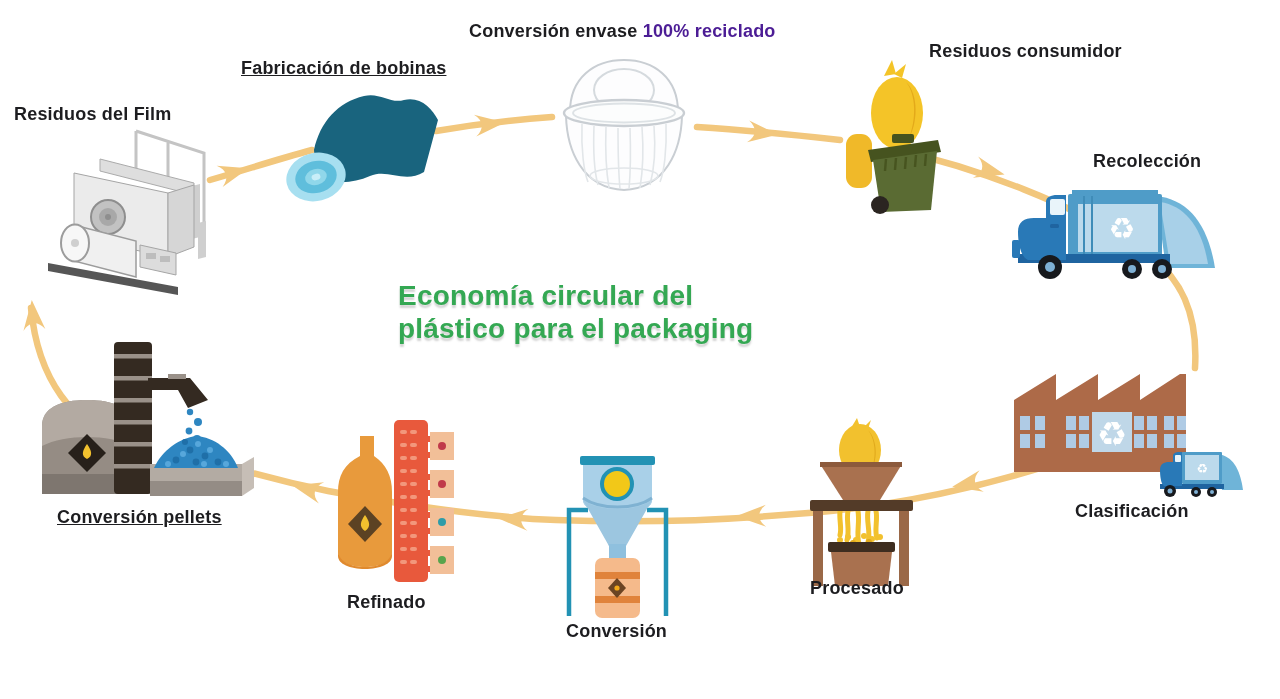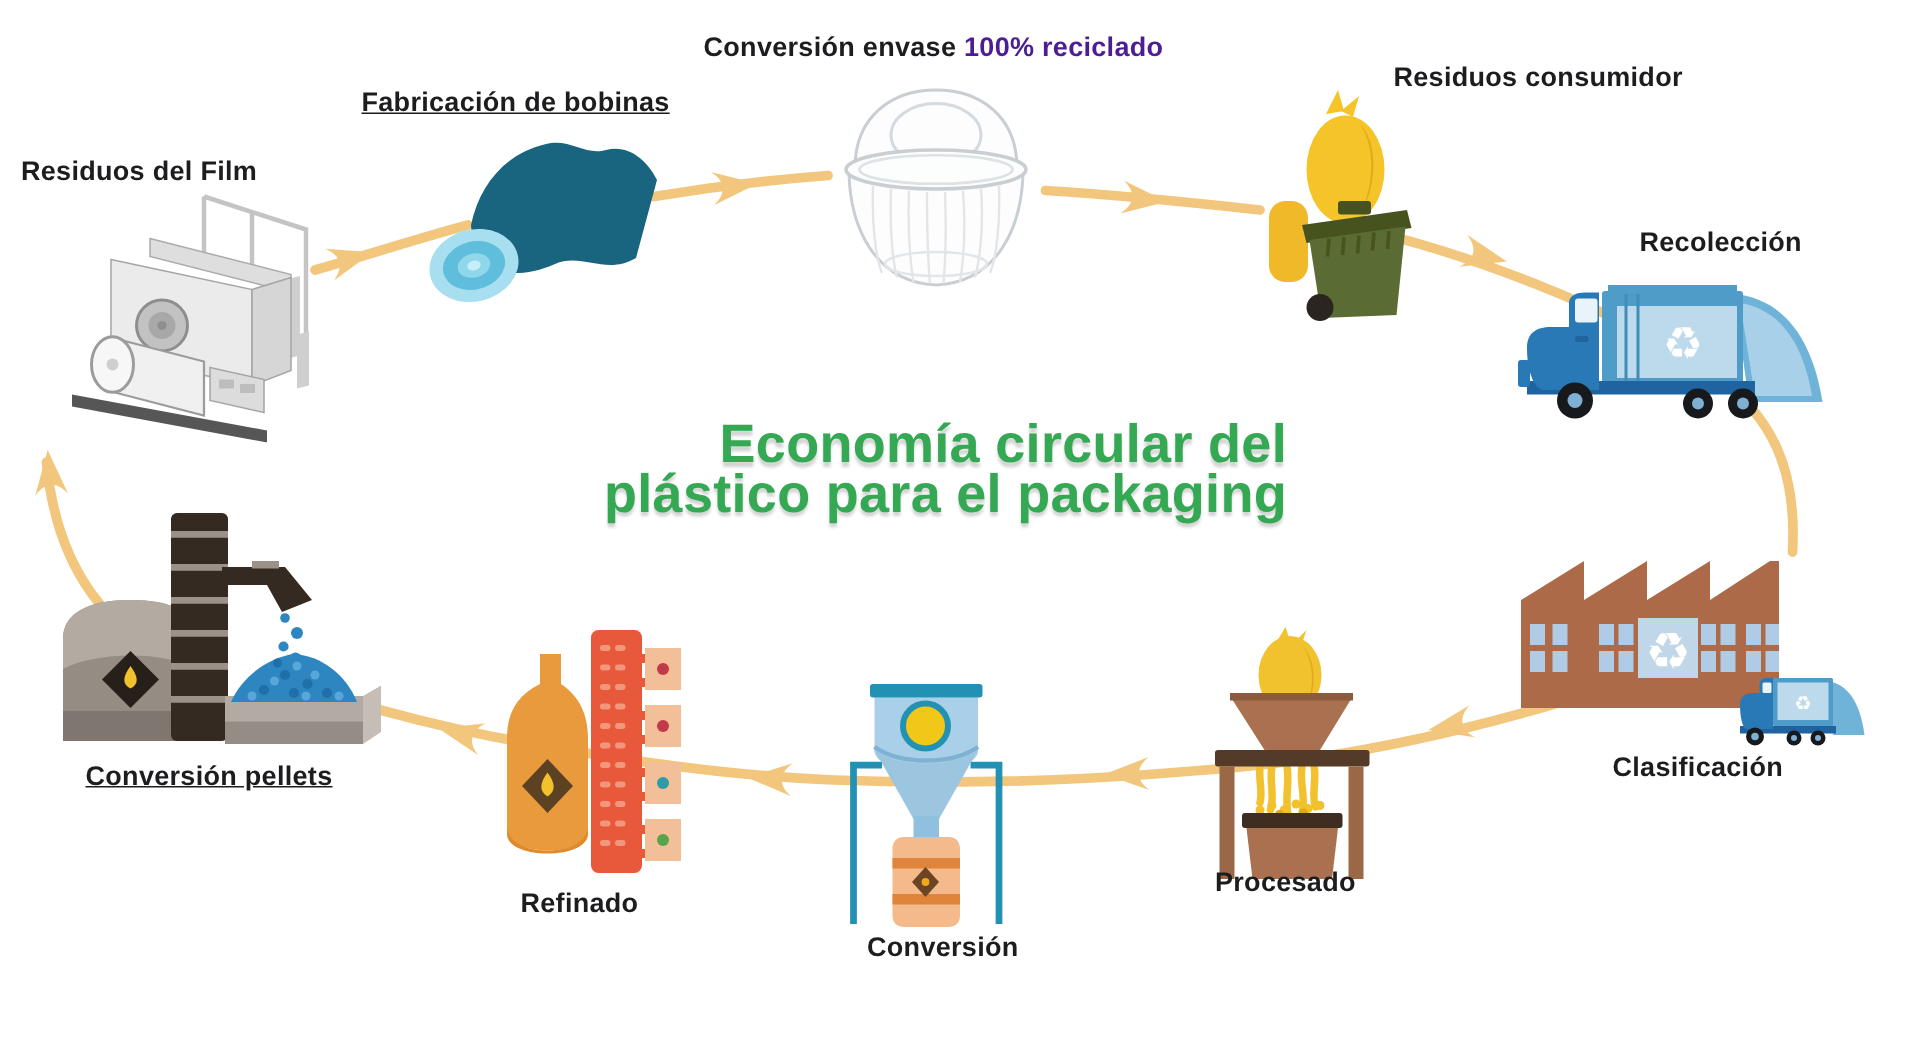--- a/index.html
+++ b/index.html
@@ -1,22 +1,22 @@
 <!DOCTYPE html>
 <html><head>
 <meta charset="utf-8">
 <style>
   html,body{margin:0;padding:0;background:#fff;}
   #stage{position:relative;width:1280px;height:699px;background:#ffffff;overflow:hidden;
          font-family:"Liberation Sans",sans-serif;}
   #stage svg{position:absolute;}
   .label{position:absolute;font-weight:700;font-size:18px;color:#1d1d20;white-space:nowrap;letter-spacing:.2px;}
   .label .hl{font-weight:700;}
-  .title{position:absolute;left:398px;top:279px;width:460px;text-align:right;
-         font-weight:700;font-size:36px;line-height:33px;color:#34a853;
+  .title{position:absolute;left:398px;top:279px;width:460px;text-align:left;
+         font-weight:700;font-size:28px;line-height:33px;color:#34a853;
          text-shadow:0 3px 2px rgba(110,110,110,.30);letter-spacing:.2px;}
 </style>
 </head>
 <body>
 
 <div id="stage">
 
   <svg style="left:0;top:0;" width="1280" height="699" viewBox="0 0 1280 699">
     <g stroke="#f2c77d" stroke-width="6.5" fill="none" stroke-linecap="round">
       <path d="M 210,180 C 245,170 275,160 312,150"></path>
@@ -336,21 +336,21 @@
     </g>
   </svg>
 
   <div class="label" style="left:14px;top:104px;">Residuos del Film</div>
   <div class="label" style="left:241px;top:58px;text-decoration:underline;">Fabricación de bobinas</div>
   <div class="label" style="left:469px;top:21px;"><span>Conversión envase</span>&nbsp;<span class="hl" style="color:#4c1d95;">100% reciclado</span></div>
   <div class="label" style="left:929px;top:41px;">Residuos consumidor</div>
   <div class="label" style="left:1093px;top:151px;">Recolección</div>
   <div class="label" style="left:1045px;top:501px;margin-left:30px;">Clasificación</div>
   <div class="label" style="left:810px;top:578px;">Procesado</div>
-  <div class="label" style="left:566px;top:621px;margin-left:12px;">Conversión</div>
+  <div class="label" style="left:566px;top:621px;">Conversión</div>
   <div class="label" style="left:347px;top:592px;">Refinado</div>
   <div class="label" style="left:57px;top:507px;text-decoration:underline;">Conversión pellets</div>
 
   <div class="title">
     <div>Economía circular del</div>
     <div>plástico para el packaging</div>
   </div>
 
 </div>
 

